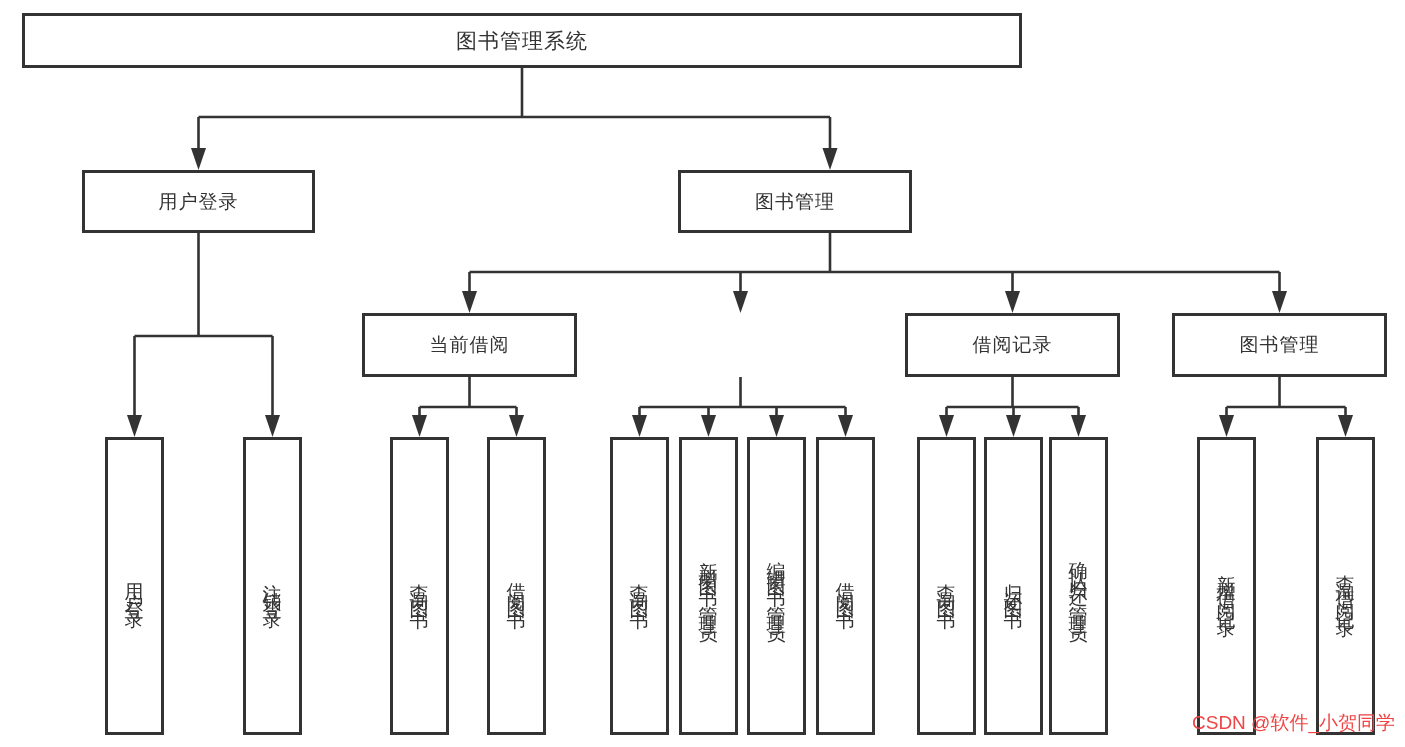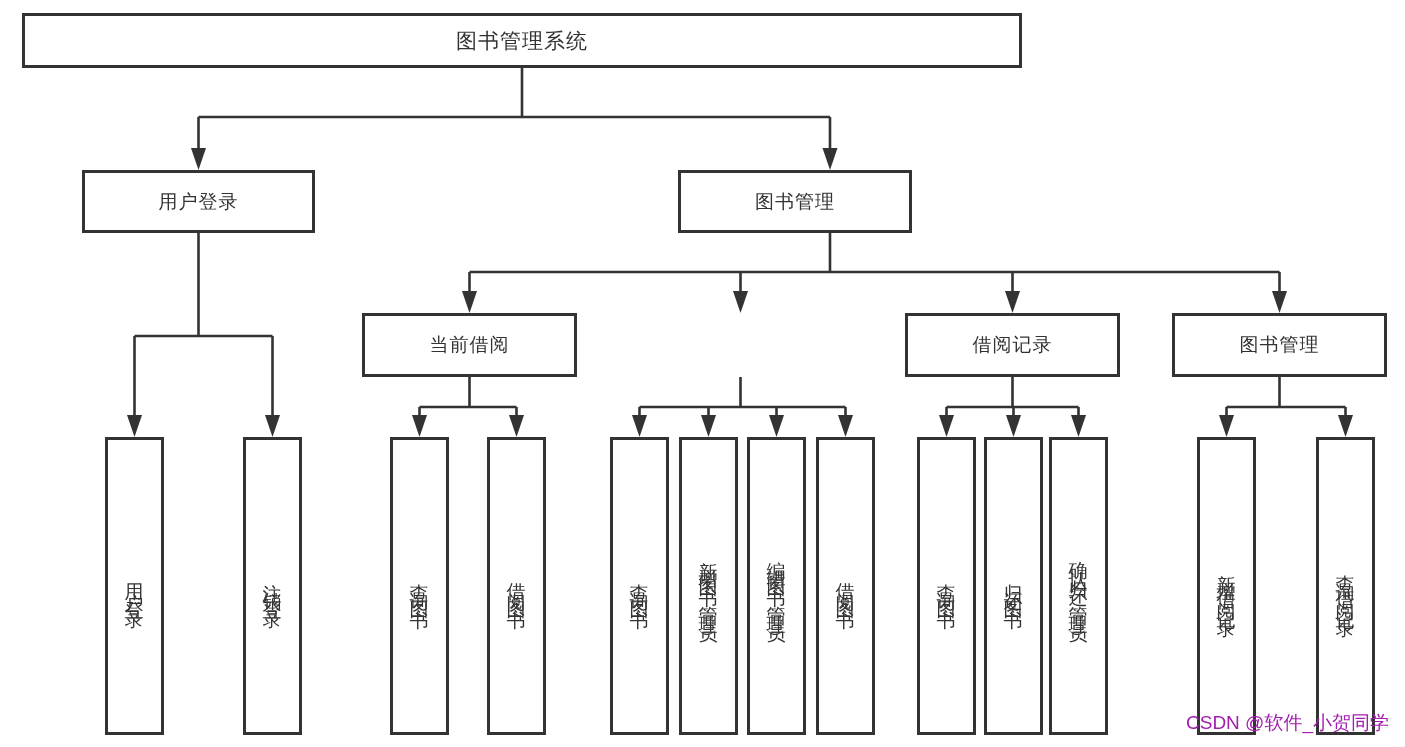--- a/index.html
+++ b/index.html
@@ -48,23 +48,24 @@
     letter-spacing: 9px;
     line-height: 1;
     white-space: nowrap;
   }
   .watermark {
     position: absolute;
     left: 1186px;
     top: 710px;
     width: 215px;
     font-size: 19px;
-    color: #a21caf;
+    color: #ef4444;
     white-space: nowrap;
     z-index: 5;
+    text-align: center;
   }
 </style>
 </head>
 <body>
 
 <div class="canvas">
 
   <svg class="connectors" viewBox="0 0 1405 747" xmlns="http://www.w3.org/2000/svg">
     <g stroke="#333333" stroke-width="2.6" fill="none">
 

